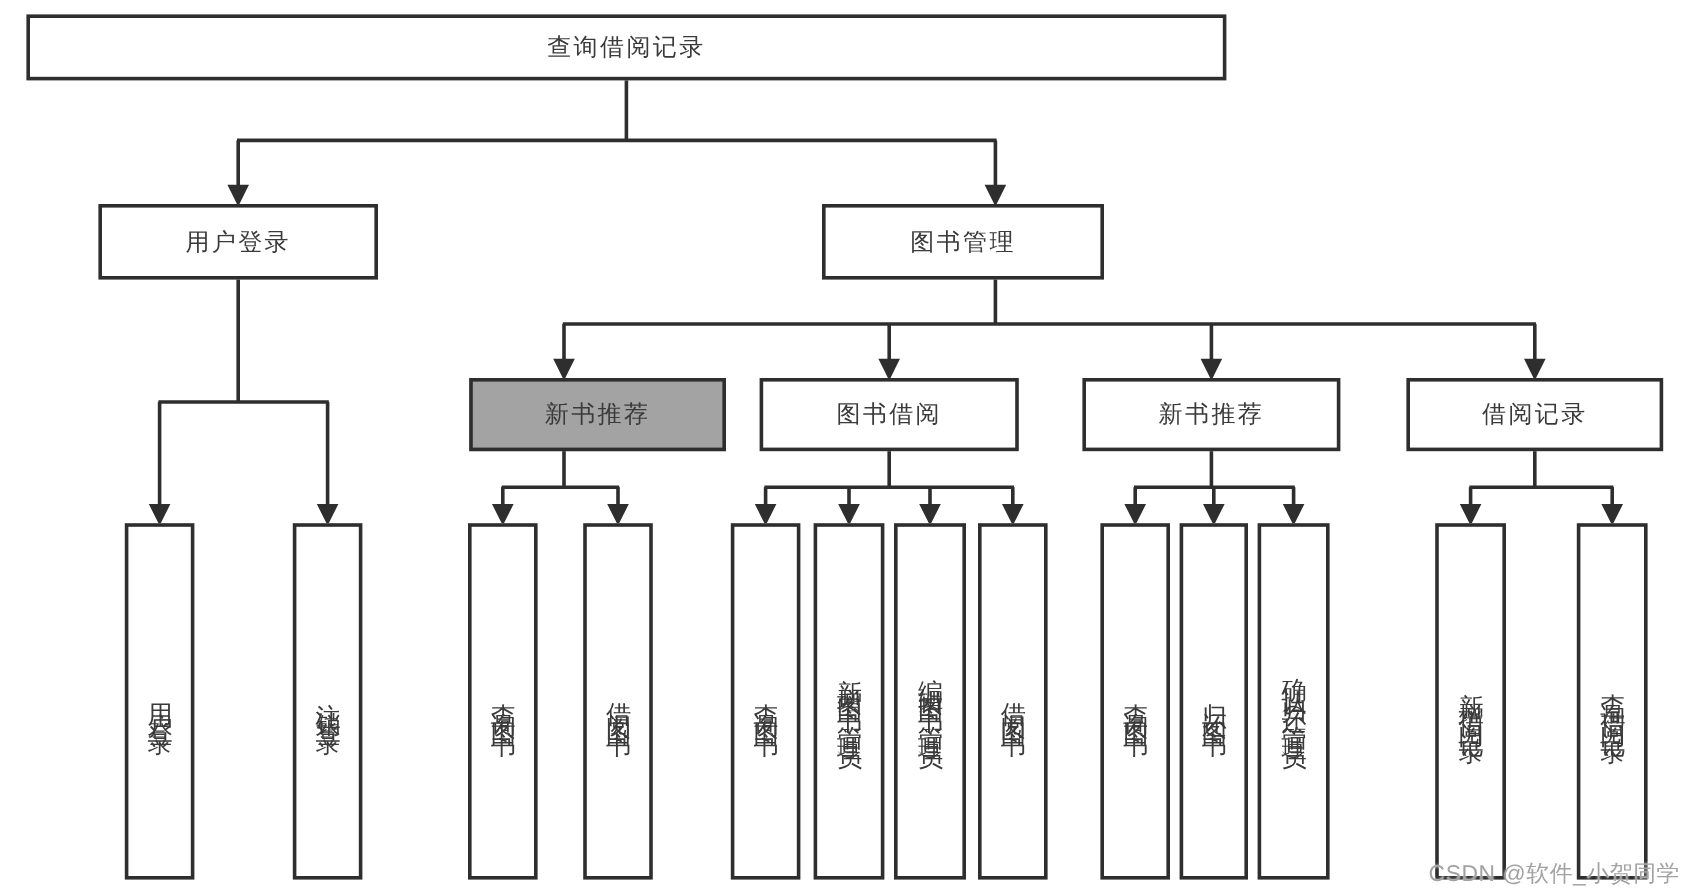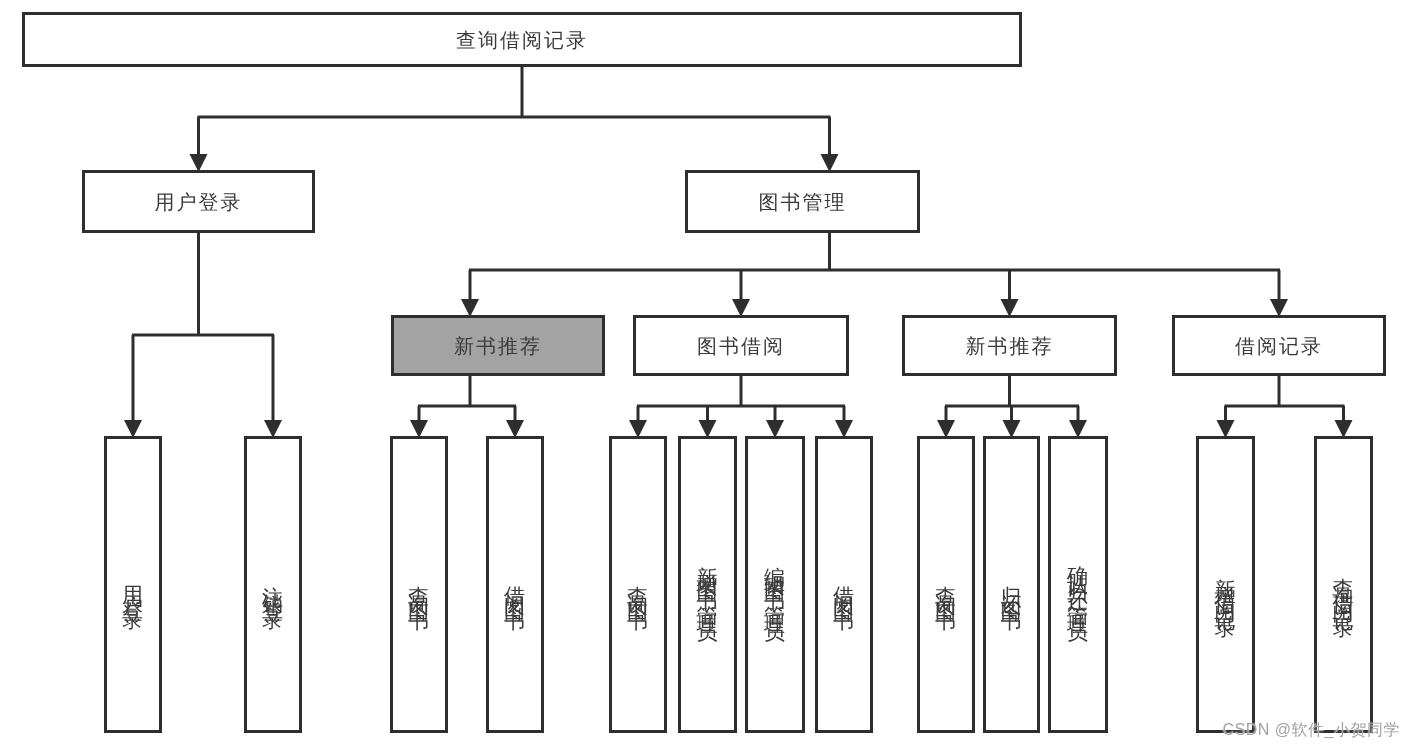--- a/index.html
+++ b/index.html
@@ -43,21 +43,21 @@
     writing-mode: vertical-rl;
     text-orientation: mixed;
     font-size: 21px;
     letter-spacing: 8px;
     line-height: 1;
   }
   .watermark {
     position: absolute;
     right: 5px;
     bottom: 6px;
-    font-size: 16px;
+    font-size: 19px;
     color: #a2a2a2;
     letter-spacing: 0.5px;
     text-shadow: 0 0 2px #ffffff;
     white-space: nowrap;
   }
 </style>
 </head>
 <body>
 
 <div class="stage">

